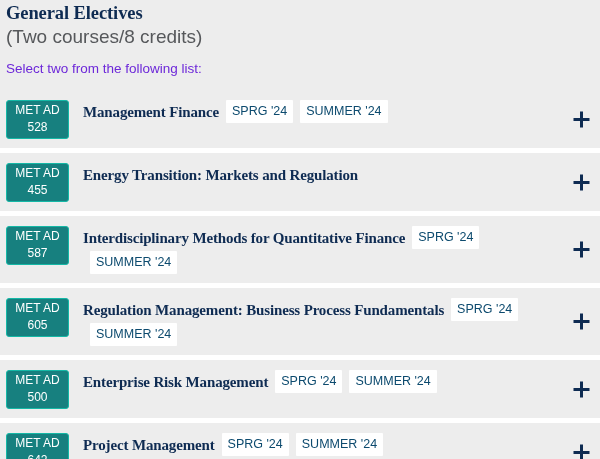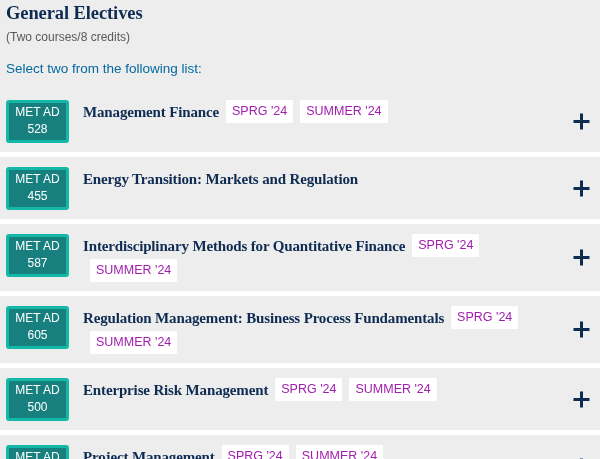--- a/index.html
+++ b/index.html
@@ -35,31 +35,31 @@
     font-size: 18.5px;
     line-height: 22px;
     color: #0e2b52;
     margin: 0;
     padding: 2px 0 4px 0;
     letter-spacing: -0.1px;
   }
 
   .section-credits {
     font-family: "Liberation Sans", sans-serif;
-    font-size: 12px;
+    font-size: 19px;
     line-height: 18px;
     color: #56585b;
     padding-bottom: 14px;
   }
 
   .section-instruction {
     font-family: "Liberation Sans", sans-serif;
     font-size: 13.5px;
     line-height: 18px;
-    color: #0369a1;
+    color: #6d28d9;
     padding-bottom: 12px;
   }
 
   
   .course-list {
     display: block;
     background: #ffffff;
   }
 
   .course-row {
@@ -74,21 +74,21 @@
   }
   .course-row:last-child {
     margin-bottom: 0;
   }
 
   .course-code-badge {
     flex: 0 0 auto;
     width: 63px;
     min-height: 37px;
     background: #17807f;
-    border: 3px solid #14b8a6;
+    border: 1px solid #14b8a6;
     border-radius: 3px;
     color: #ffffff;
     font-family: "Liberation Sans", sans-serif;
     font-size: 12px;
     line-height: 17px;
     text-align: center;
     padding: 1px 0 2px 0;
     box-sizing: border-box;
     margin-top: 1px;
   }
@@ -112,21 +112,21 @@
     font-weight: bold;
     font-size: 15px;
     color: #0e2b52;
     letter-spacing: -0.15px;
     vertical-align: middle;
   }
 
   .term-tag {
     display: inline-block;
     background: #ffffff;
-    color: #a21caf;
+    color: #0c4a6e;
     font-family: "Liberation Sans", sans-serif;
     font-size: 12.5px;
     line-height: 20px;
     padding: 1px 6px 2px 6px;
     margin-left: 7px;
     vertical-align: middle;
     white-space: nowrap;
     border-radius: 1px;
   }
 

